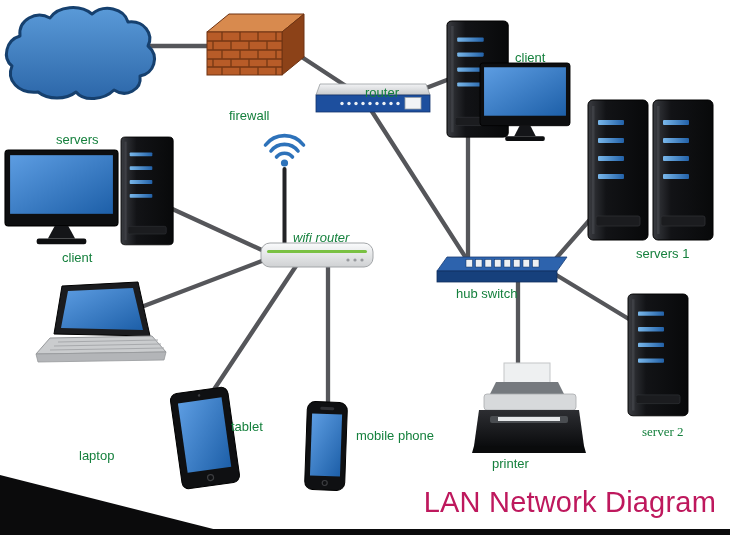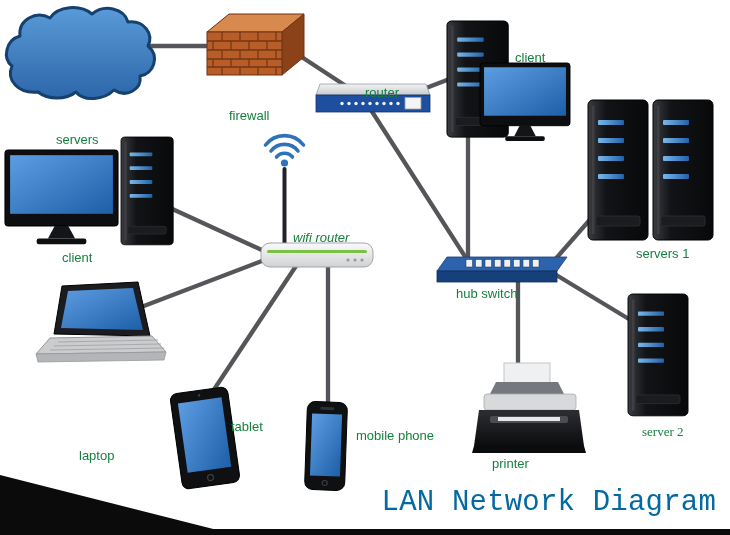--- a/index.html
+++ b/index.html
@@ -6,22 +6,22 @@
   .stage{
     position:relative;width:730px;height:535px;background:#ffffff;
     overflow:hidden;font-family:"Liberation Sans",sans-serif;
   }
   .stage svg{position:absolute;left:0;top:0;}
   .lbl{
     position:absolute;font-size:13px;color:#15803d;white-space:nowrap;
     font-family:"Liberation Sans",sans-serif;
   }
   .title{
-    position:absolute;right:14px;top:486px;font-size:29px;color:#0369a1;
-    letter-spacing:.2px;font-family:Liberation Mono, monospace;
+    position:absolute;right:14px;top:486px;font-size:29px;color:#be185d;
+    letter-spacing:.2px;font-family:Liberation Sans, sans-serif;
   }
 </style>
 </head>
 <body>
 
 <div class="stage">
 
   <svg width="730" height="535" viewBox="0 0 730 535">
     <defs>
       <linearGradient id="gCloud" x1="0" y1="0" x2="0" y2="1">

